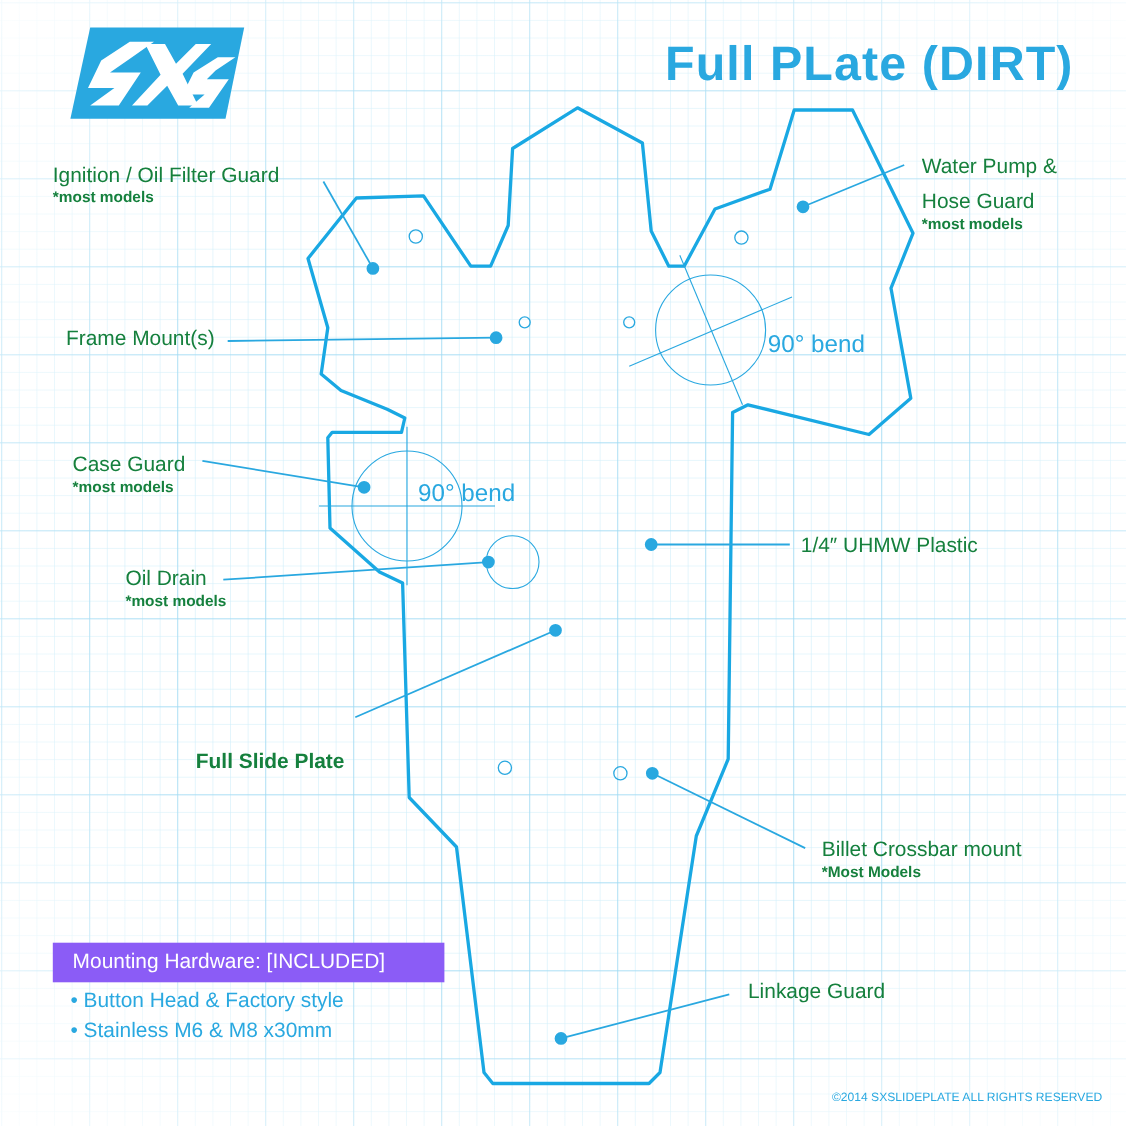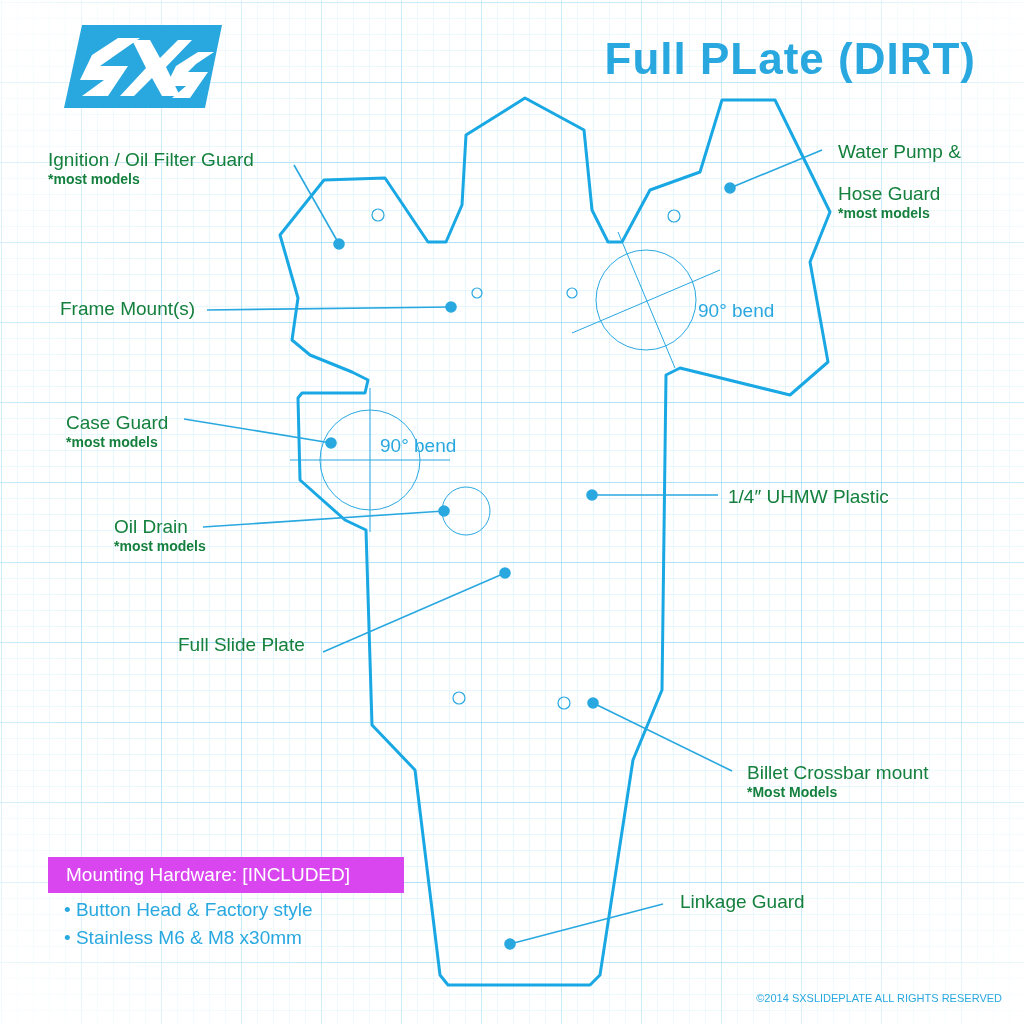--- a/index.html
+++ b/index.html
@@ -12,25 +12,25 @@
   #canvas { position:absolute; left:0; top:0; width:1024px; height:1024px; }
   .lbl { position:absolute; white-space:nowrap; color:#15803d; font-size:19px; line-height:22px; }
   .sub { display:block; font-size:14px; line-height:17px;font-weight:bold; }
   .title {
     position:absolute; right:48px; top:34px;
     font-family: Liberation Sans, sans-serif;
     font-weight:bold; font-size:44px; letter-spacing:1px; color:#29a8e0;
   }
   .hw-box {
     position:absolute; left:48px; top:857px; width:356px; height:36px;
-    background:#d946ef; color:#fff; font-size:19px; line-height:36px; padding-left:18px; box-sizing:border-box;
+    background:#8b5cf6; color:#fff; font-size:19px; line-height:36px; padding-left:18px; box-sizing:border-box;
   }
   .hw-list { position:absolute; left:64px; top:896px; font-size:19px; line-height:28px; color:#29a8e0; }
   .copyright { position:absolute; right:22px; top:992px; font-size:11px; color:#29a8e0; }
-  .bend { position:absolute; font-size:19px; color:#29a8e0; }
+  .bend { position:absolute; font-size:22px; color:#29a8e0; }
 </style>
 </head>
 <body>
 
 <svg id="canvas" width="1024" height="1024" viewBox="0 0 1024 1024">
   <defs>
     <pattern id="minor" width="16" height="16" patternUnits="userSpaceOnUse" x="2" y="3">
       <path d="M16 0 V16 M0 16 H16" stroke="#cdeefa" stroke-width="1" fill="none"></path>
     </pattern>
     <pattern id="major" width="80" height="80" patternUnits="userSpaceOnUse" x="2" y="3">
@@ -93,39 +93,39 @@
 
 <div class="title">Full PLate (DIRT)</div>
 
 <div class="lbl" style="left:48px;top:149px;">
   <span>Ignition / Oil Filter Guard</span>
   <span class="sub">*most models</span>
 </div>
 
 <div class="lbl" style="left:838px;top:141px;">
   <span style="display:block">Water Pump &amp;</span>
-  <span style="display:block;margin-top:20px">Hose Guard</span>
+  <span style="display:block;margin-top:10px">Hose Guard</span>
   <span class="sub">*most models</span>
 </div>
 
 <div class="lbl" style="left:48px;top:298px;margin-left:12px;">Frame Mount(s)</div>
 
 <div class="lbl" style="left:66px;top:412px;">
   <span>Case Guard</span>
   <span class="sub">*most models</span>
 </div>
 
 <div class="lbl" style="left:114px;top:516px;">
   <span>Oil Drain</span>
   <span class="sub">*most models</span>
 </div>
 
 <div class="lbl" style="left:728px;top:486px;">1/4″ UHMW Plastic</div>
 
-<div class="lbl" style="left:178px;top:634px;">Full Slide Plate</div>
+<div class="lbl" style="left:178px;top:682px;font-weight:bold;">Full Slide Plate</div>
 
 <div class="lbl" style="left:747px;top:762px;">
   <span>Billet Crossbar mount</span>
   <span class="sub">*Most Models</span>
 </div>
 
 <div class="lbl" style="left:680px;top:891px;">Linkage Guard</div>
 
 <div class="bend" style="left:698px;top:300px;">90° bend</div>
 <div class="bend" style="left:380px;top:435px;">90° bend</div>

